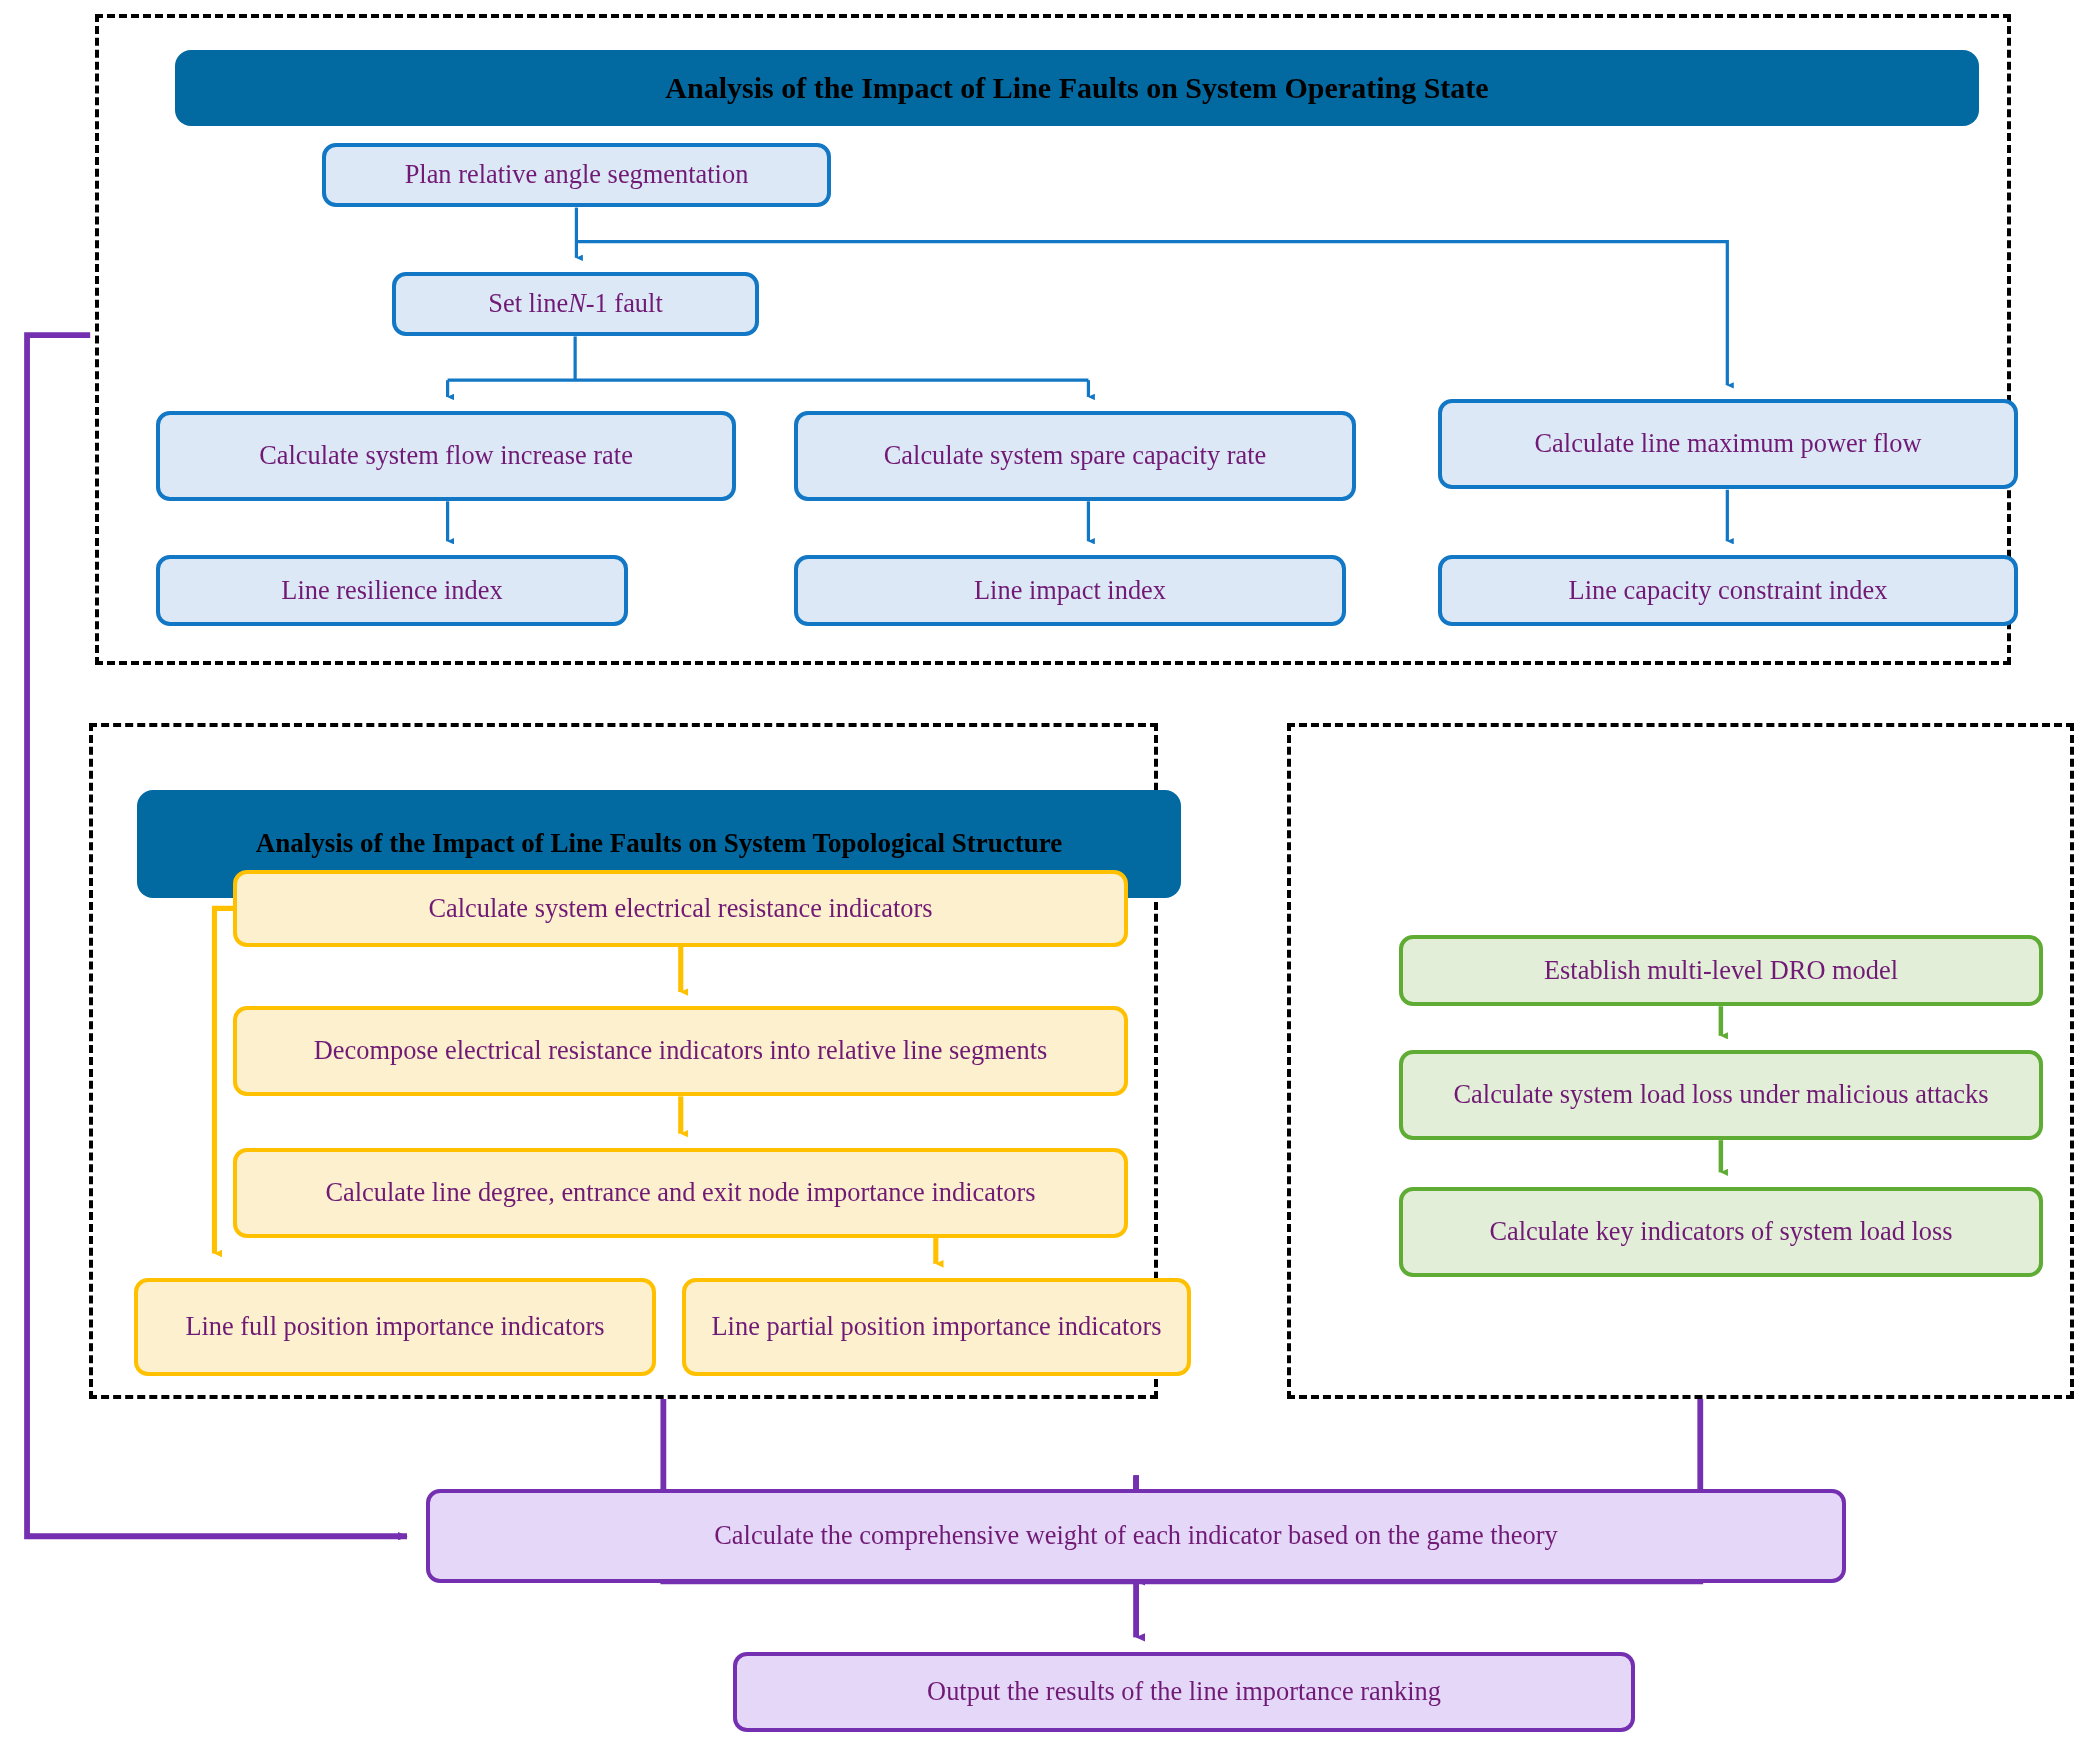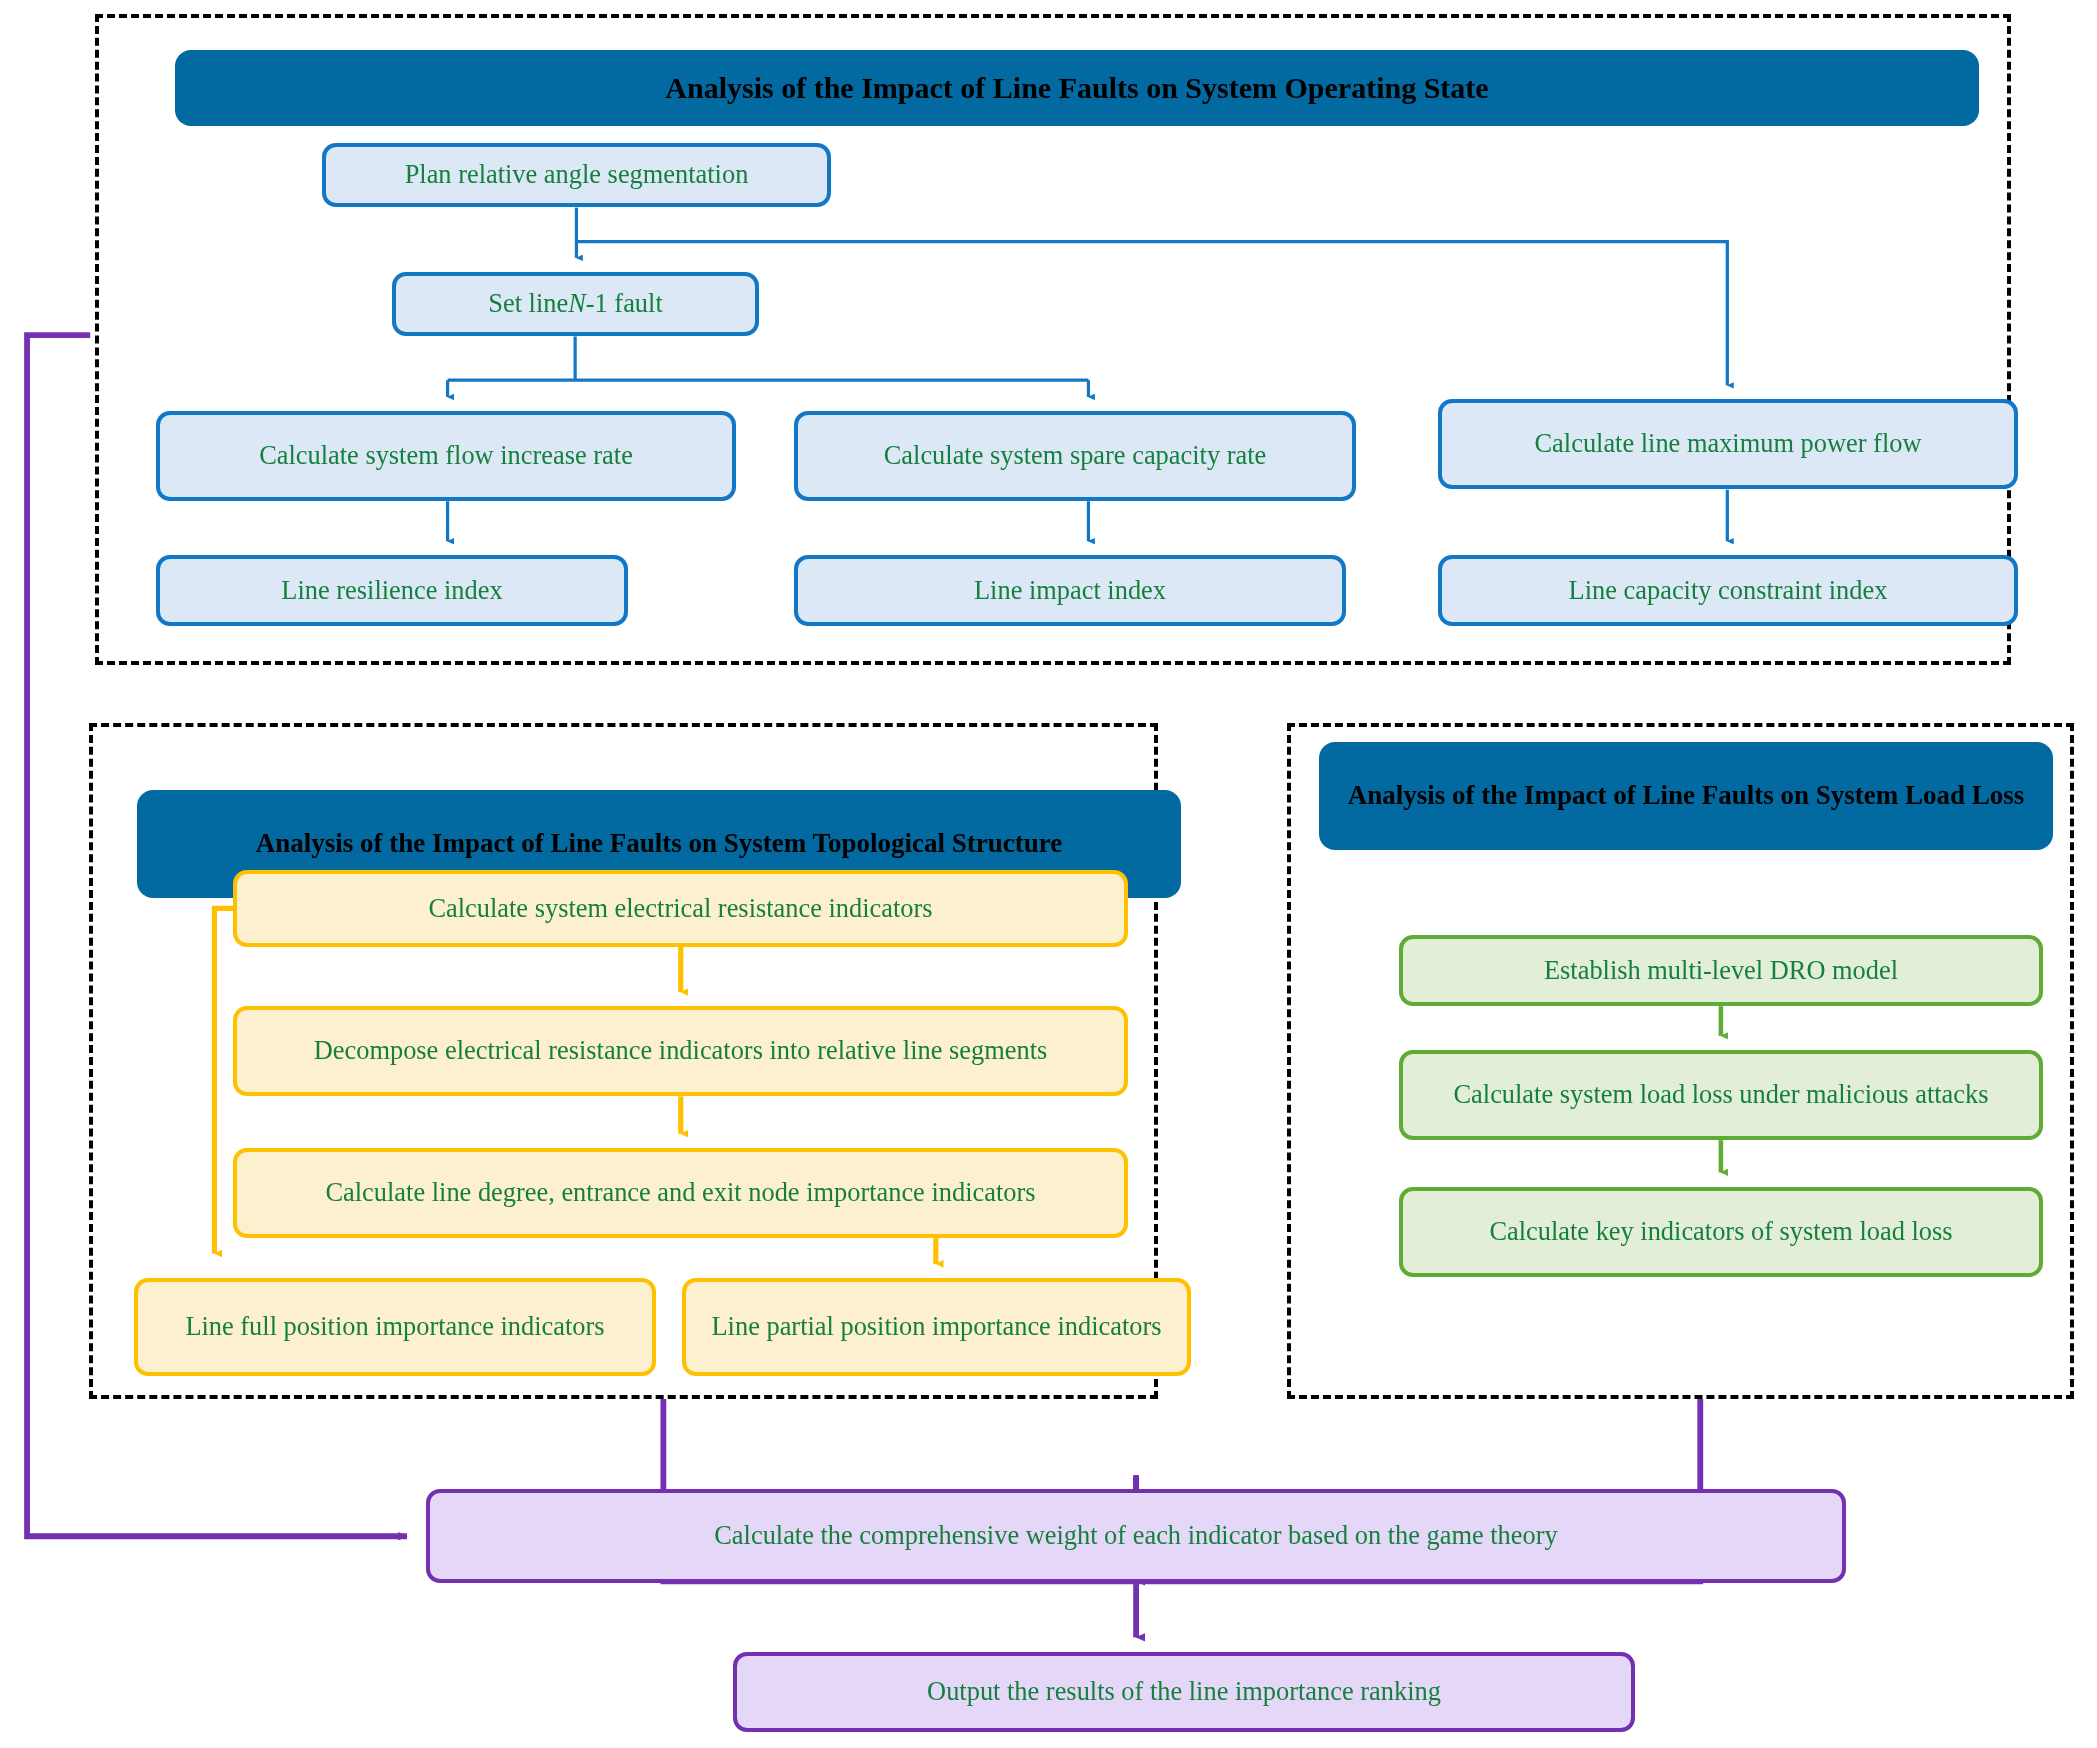--- a/index.html
+++ b/index.html
@@ -14,21 +14,21 @@
 
   
   .sectitle{position:absolute;background:#0369a1;display:flex;align-items:center;justify-content:center;
             text-align:center;font-weight:bold;color:#000;box-sizing:border-box;line-height:1.25;border-radius:16px;}
   #title-operating{left:175px;top:50px;width:1804px;height:76px;font-size:30px;}
   #title-topology{left:137px;top:742px;width:1044px;height:108px;font-size:27px;padding:0 26px;margin-top:48px;}
   #title-loadloss{left:1319px;top:742px;width:734px;height:108px;font-size:27px;padding:0 26px;}
 
   
   .node{position:absolute;box-sizing:border-box;display:flex;align-items:center;justify-content:center;
-        text-align:center;color:#15803d;line-height:1.28;border-radius:14px;font-size:26.4px;padding:2.6px 10.3px;}
+        text-align:center;color:#701a75;line-height:1.28;border-radius:14px;font-size:26.4px;padding:2.6px 10.3px;}
   .blue{background:#dce8f6;border:4.5px solid #1277c4;}
   .yellow{background:#fdf0ce;border:4.5px solid #ffc000;}
   .green{background:#e2eed7;border:4.5px solid #5eac34;}
   .purple{background:#e4d7f8;border:4.5px solid #7430b0;}
 
   
   #n-plan{left:322px;top:143px;width:509px;height:64px;}
   #n-setfault{left:392px;top:272px;width:367px;height:64px;}
   #n-flowrate{left:156px;top:411px;width:580px;height:90px;}
   #n-sparecap{left:794px;top:411px;width:562px;height:90px;}
@@ -123,21 +123,20 @@
       <path d="M1030,2172 L1030,2455 L2640,2455 L2640,2172"></path>
       <path d="M1764,2455 L1764,2290" transform="translate(0,0)"></path>
       <path d="M1764,2455 L1764,2292" marker-end="url(#ahPurple)" transform="rotate(180 1764 2373.5)"></path>
 
       <path d="M1764,2458 L1764,2542" marker-end="url(#ahPurple)"></path>
     </g>
   </svg>
 
   <div class="sectitle" id="title-operating">Analysis of the Impact of Line Faults on System Operating State</div>
   <div class="sectitle" id="title-topology">Analysis of the Impact of Line Faults on System Topological Structure</div>
-  <div class="sectitle" id="title-loadloss">Analysis of the Impact of Line Faults on System Load Loss</div>
 
   <div class="node blue" id="n-plan">Plan relative angle segmentation</div>
 
   <div class="node blue" id="n-setfault">
     <span>Set line </span>
       <span class="ital">N</span>
       <span>-1 fault</span>
   </div>
 
   <div class="node blue" id="n-flowrate">Calculate system flow increase rate</div>

